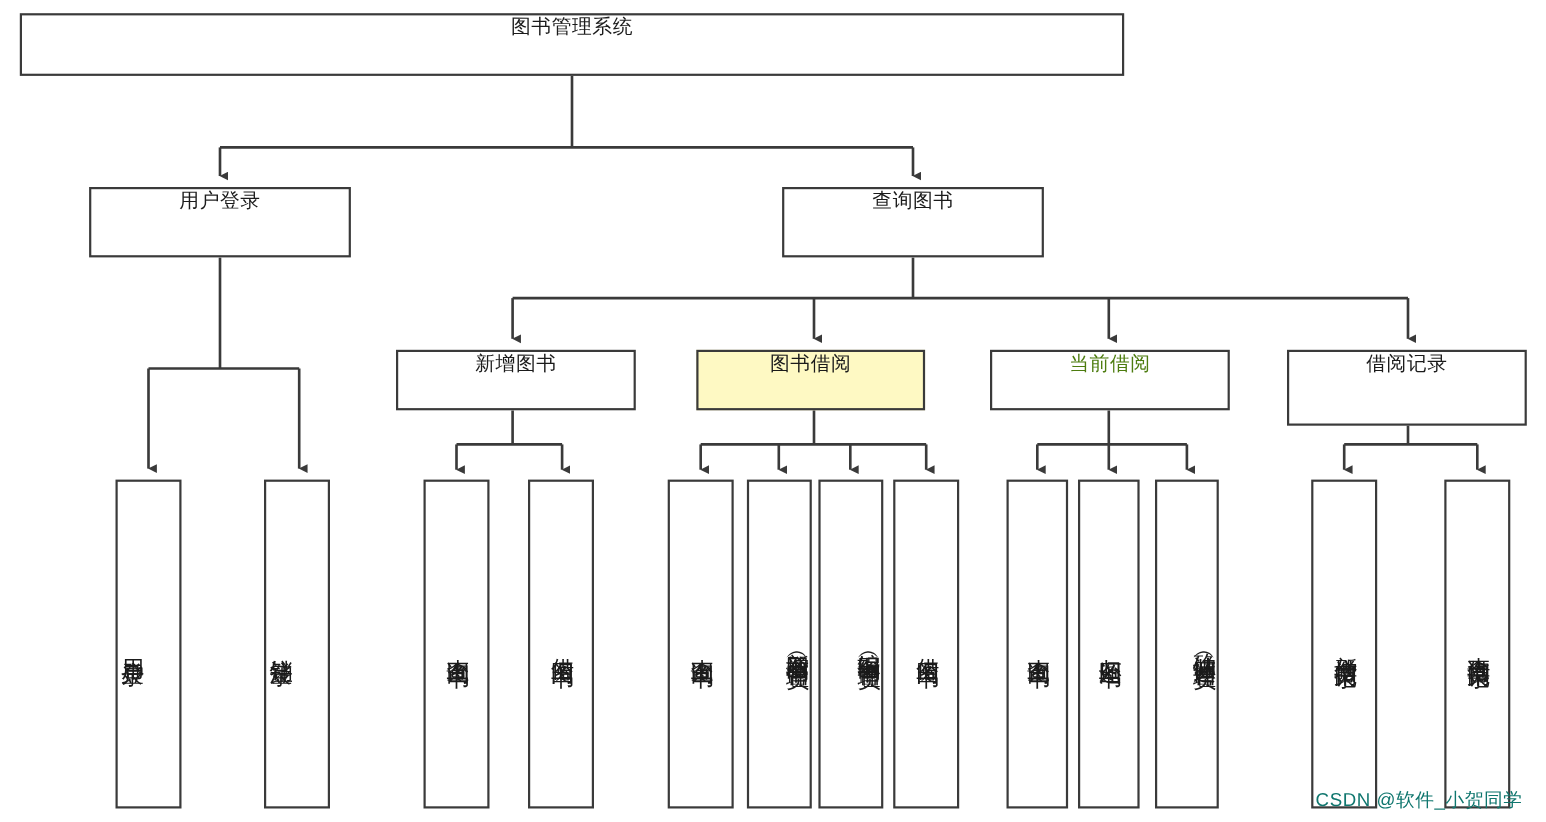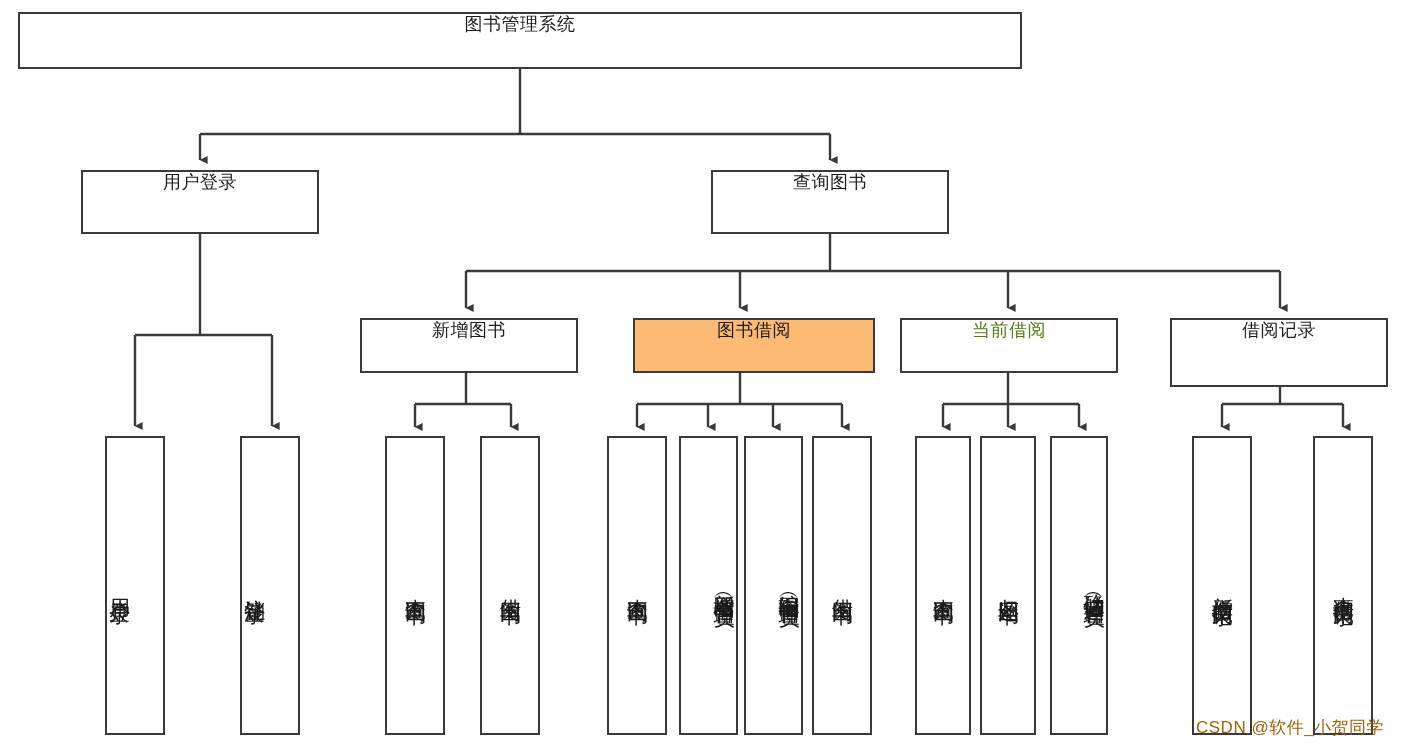--- a/index.html
+++ b/index.html
@@ -138,21 +138,21 @@
   <div class="node horizontal" id="node-l1-0" style="left: 81px; top: 170px; width: 238px; height: 64px; border-color: rgb(58, 58, 58); background: rgb(255, 255, 255); color: rgb(27, 27, 27);">
     <span class="node-label">用户登录</span>
   </div>
   <div class="node horizontal" id="node-l1-1" style="left: 711px; top: 170px; width: 238px; height: 64px; border-color: rgb(58, 58, 58); background: rgb(255, 255, 255); color: rgb(27, 27, 27);">
     <span class="node-label">查询图书</span>
   </div>
 
   <div class="node horizontal" id="node-l2-0" style="left: 360px; top: 318px; width: 218px; height: 55px; border-color: rgb(58, 58, 58); background: rgb(255, 255, 255); color: rgb(27, 27, 27);">
     <span class="node-label">新增图书</span>
   </div>
-  <div class="node horizontal" id="node-l2-1" style="left: 633px; top: 318px; width: 242px; height: 55px; border-color: rgb(58, 58, 58); background: #fdba74; color: rgb(27, 27, 27);">
+  <div class="node horizontal" id="node-l2-1" style="left: 633px; top: 318px; width: 208px; height: 55px; border-color: rgb(58, 58, 58); background: #fef9c3; color: rgb(27, 27, 27);">
     <span class="node-label">图书借阅</span>
   </div>
   <div class="node horizontal" id="node-l2-2" style="left: 900px; top: 318px; width: 218px; height: 55px; border-color: rgb(58, 58, 58); background: rgb(255, 255, 255); color: #4d7c0f;">
     <span class="node-label">当前借阅</span>
   </div>
   <div class="node horizontal" id="node-l2-3" style="left: 1170px; top: 318px; width: 218px; height: 69px; border-color: rgb(58, 58, 58); background: rgb(255, 255, 255); color: rgb(27, 27, 27);">
     <span class="node-label">借阅记录</span>
   </div>
 
   <div class="node vertical align-end" id="node-leaf-0" style="left: 105px; top: 436px; width: 60px; height: 299px; border-color: rgb(58, 58, 58); background: rgb(255, 255, 255); color: rgb(27, 27, 27);">
@@ -188,15 +188,15 @@
   <div class="node vertical align-start" id="node-leaf-10" style="left: 1050px; top: 436px; width: 58px; height: 299px; border-color: rgb(58, 58, 58); background: rgb(255, 255, 255); color: rgb(27, 27, 27);">
     <span class="node-label">确认归还（管理员）</span>
   </div>
   <div class="node vertical align-center" id="node-leaf-11" style="left: 1192px; top: 436px; width: 60px; height: 299px; border-color: rgb(58, 58, 58); background: rgb(255, 255, 255); color: rgb(27, 27, 27);">
     <span class="node-label">新增借阅记录</span>
   </div>
   <div class="node vertical align-center" id="node-leaf-12" style="left: 1313px; top: 436px; width: 60px; height: 299px; border-color: rgb(58, 58, 58); background: rgb(255, 255, 255); color: rgb(27, 27, 27);">
     <span class="node-label">查询借阅记录</span>
   </div>
 
-  <div class="watermark" id="watermark" style="left: 1196px; top: 716px; color: #a16207;">CSDN @软件_小贺同学</div>
+  <div class="watermark" id="watermark" style="left: 1196px; top: 716px; color: #0f766e;">CSDN @软件_小贺同学</div>
 
 </div>
 
 </body></html>

